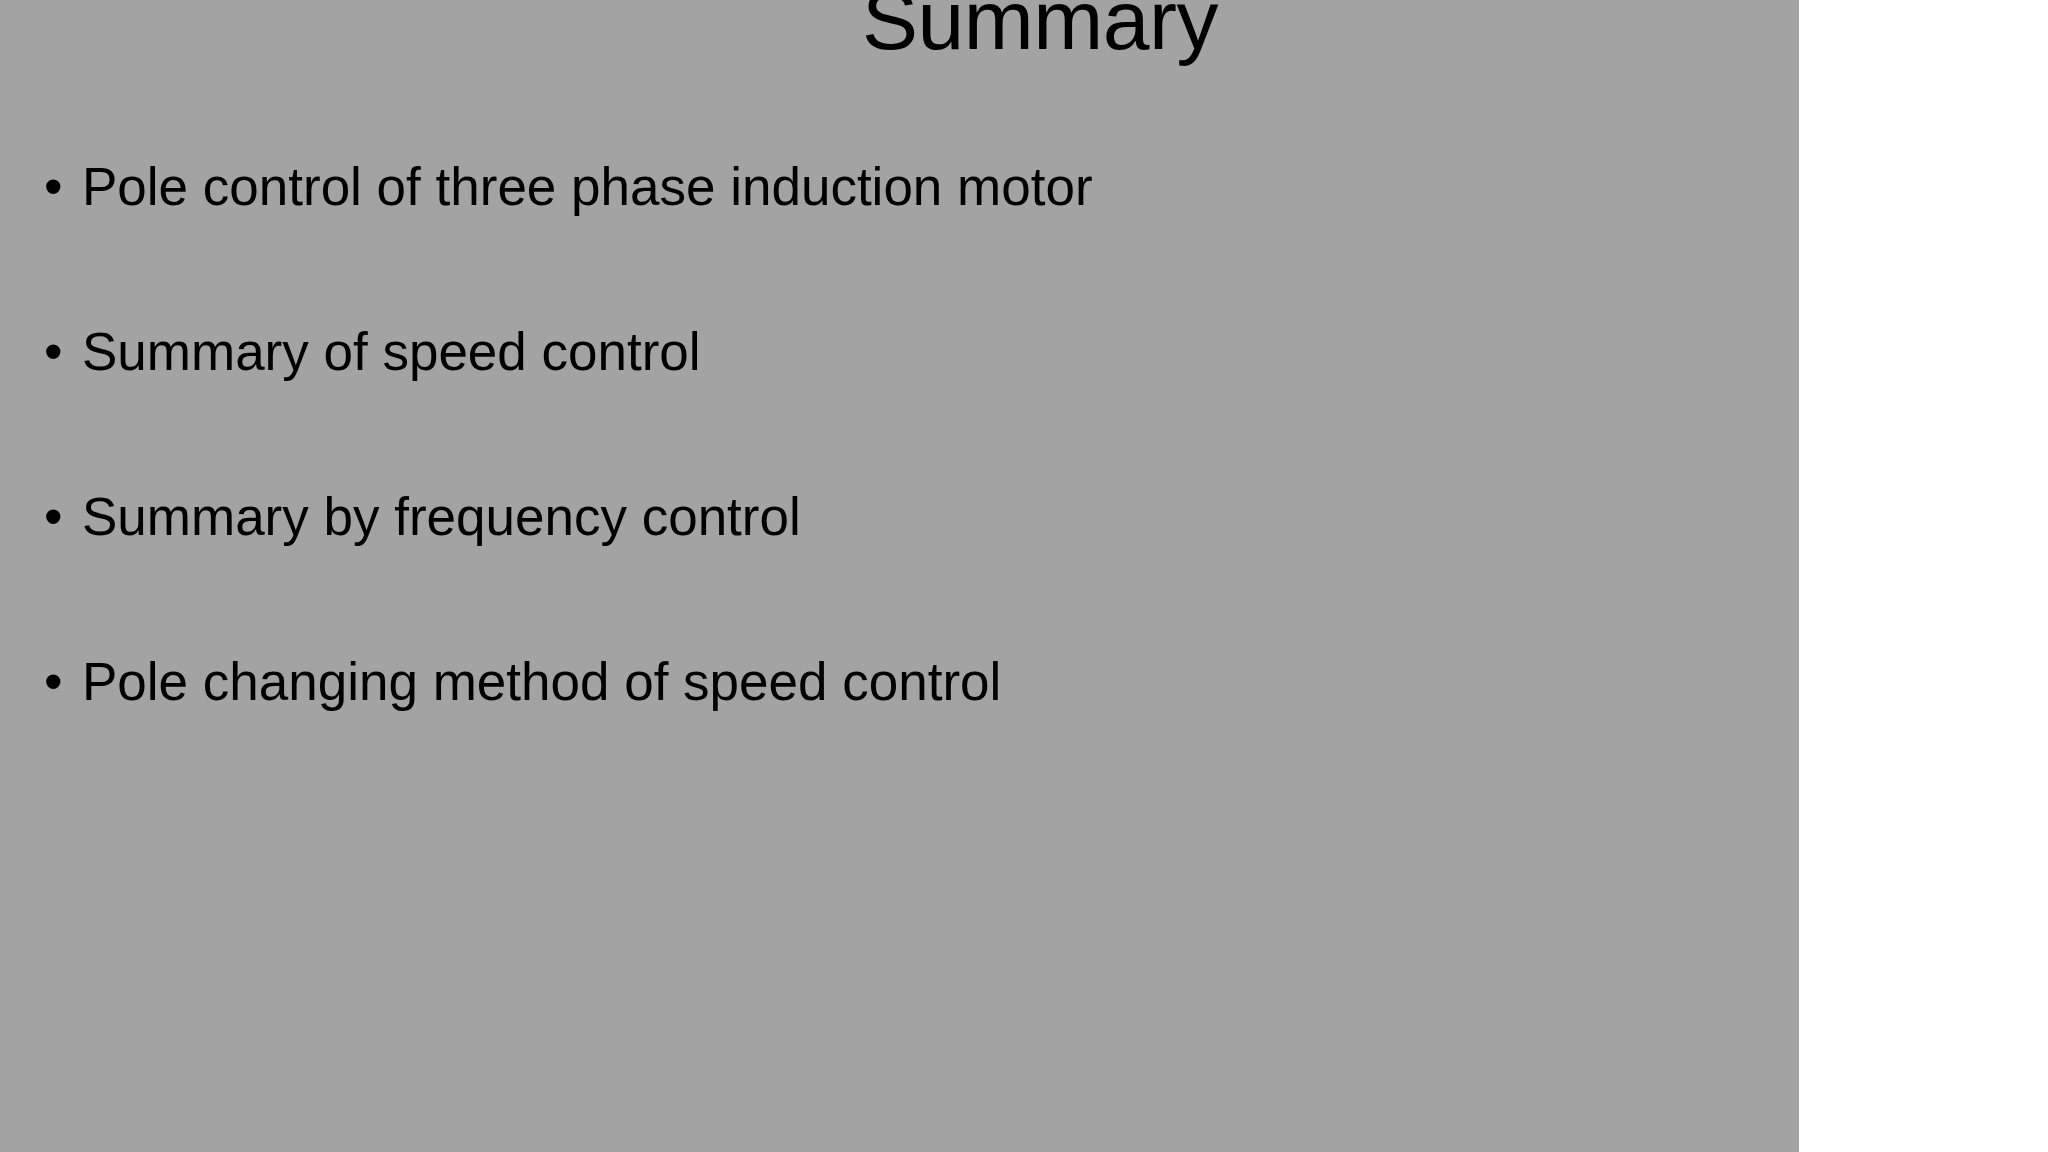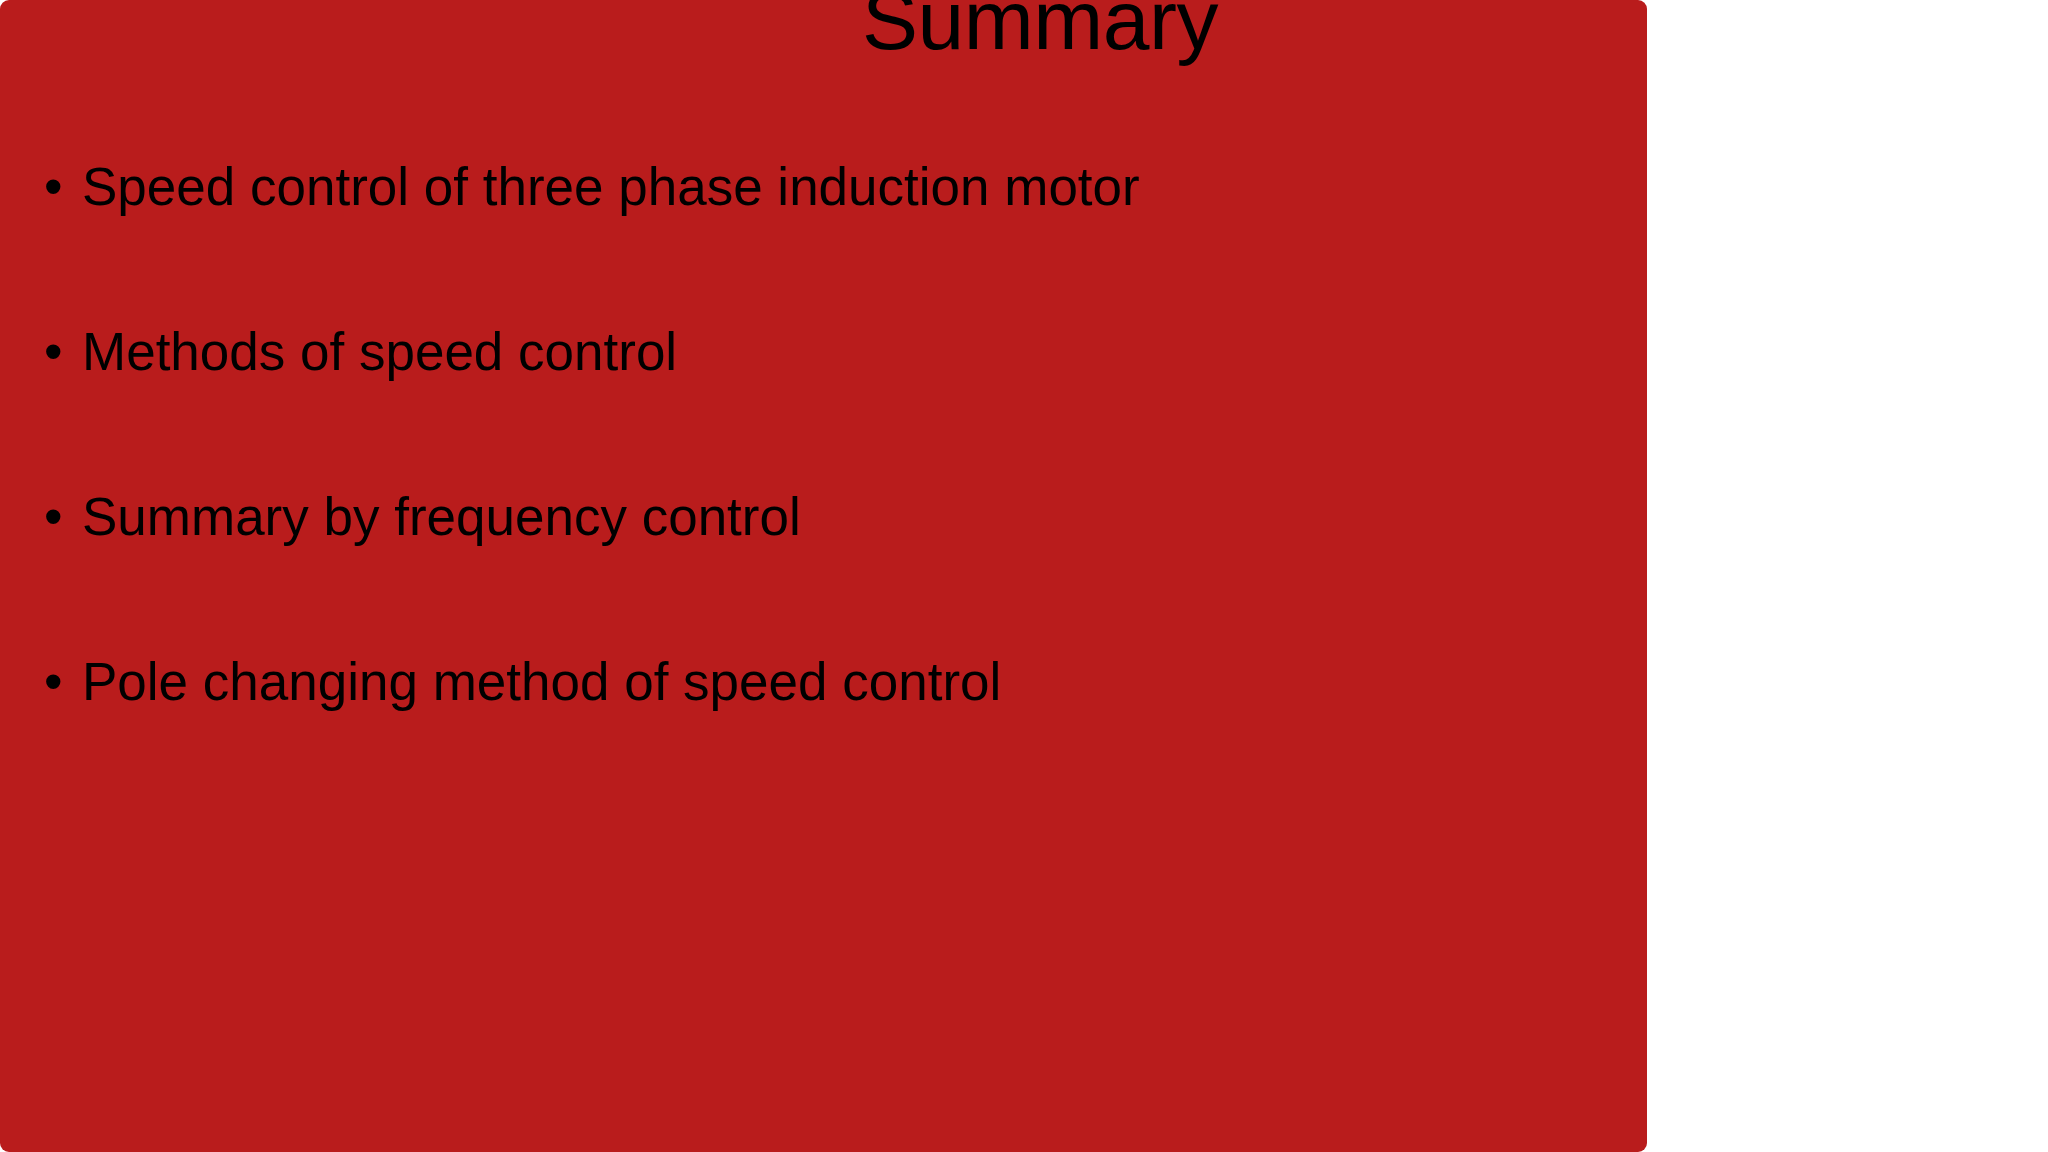--- a/index.html
+++ b/index.html
@@ -7,25 +7,24 @@
     margin: 0;
     padding: 0;
     background: #ffffff;
   }
   body {
     font-family: "Liberation Sans", sans-serif;
   }
 
   #slide {
     position: relative;
-    width: 1647px;
+    width: 1799px;
     height: 1152px;
-    background: #b91c1c;
+    background: #a3a3a3;
     overflow: hidden;
-    border-radius: 9px;
   }
 
   
   .slide-title {
     position: absolute;
     left: 0;
     top: -22px;
     width: 2048px;
     text-align: center;
     font-family: "Liberation Sans", sans-serif;
@@ -97,26 +96,26 @@
 <div id="slide">
 
   <div class="slide-title">
     <span class="title-text">Summary</span>
   </div>
 
   <ul class="body-list">
 
     <li class="bullet-item">
       <span class="bullet-marker">•</span>
-      <span class="bullet-text">Speed control of three phase induction motor</span>
+      <span class="bullet-text">Pole control of three phase induction motor</span>
     </li>
 
     <li class="bullet-item">
       <span class="bullet-marker">•</span>
-      <span class="bullet-text">Methods of speed control</span>
+      <span class="bullet-text">Summary of speed control</span>
     </li>
 
     <li class="bullet-item">
       <span class="bullet-marker">•</span>
       <span class="bullet-text">Summary by frequency control</span>
     </li>
 
     <li class="bullet-item">
       <span class="bullet-marker">•</span>
       <span class="bullet-text">Pole changing method of speed control</span>

